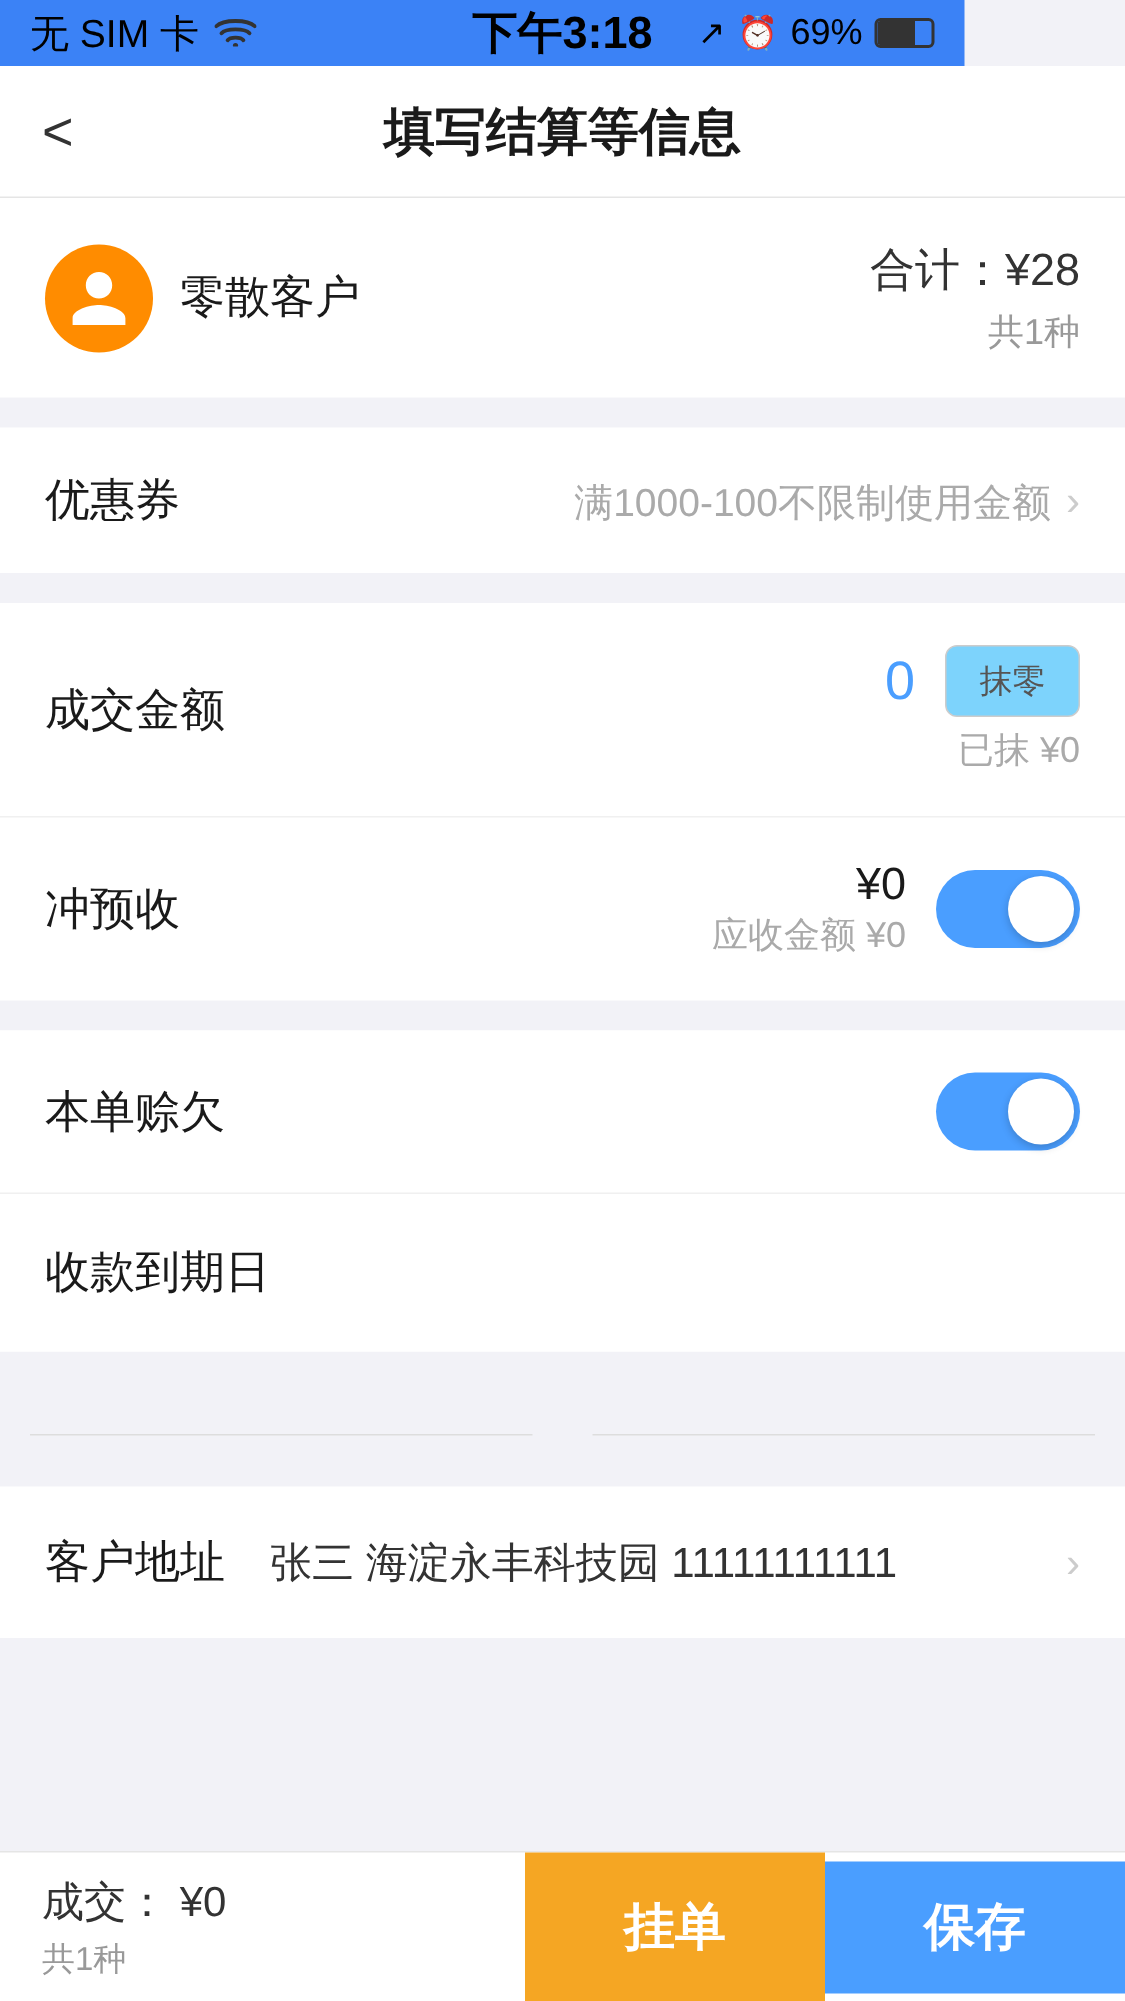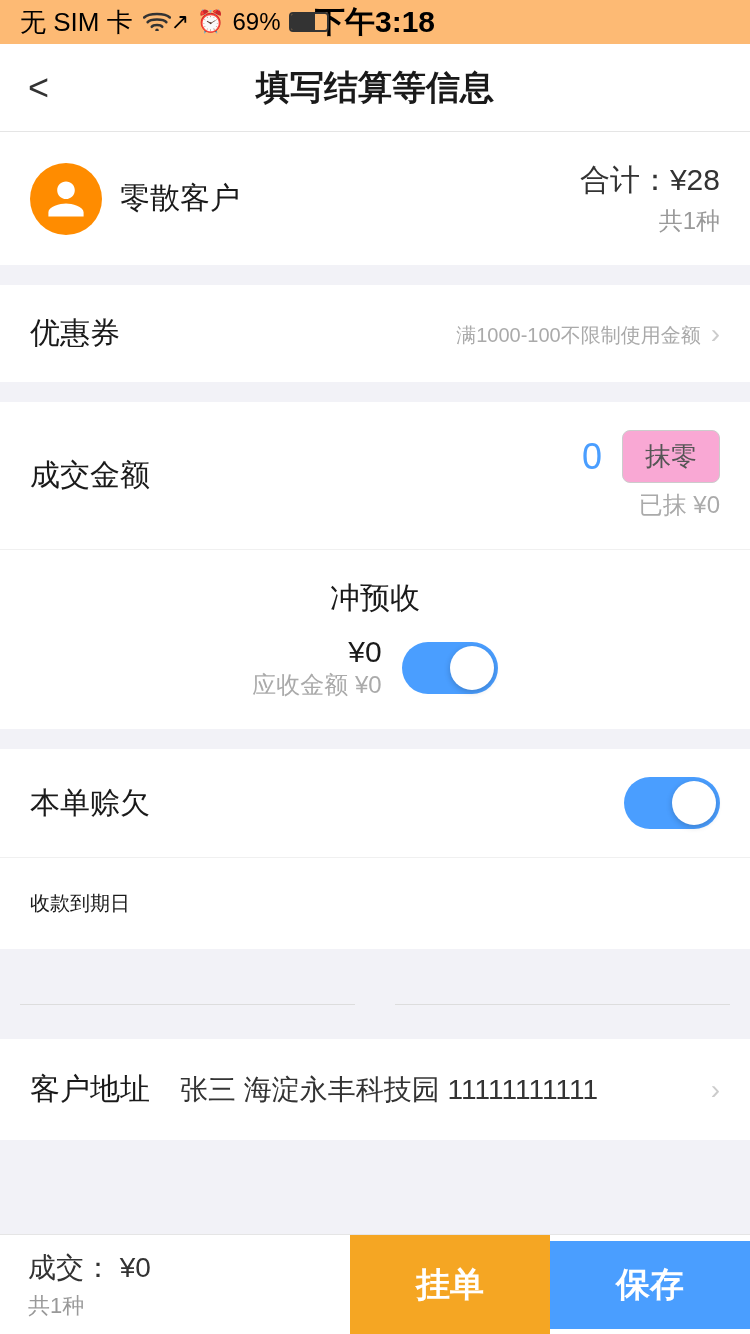--- a/index.html
+++ b/index.html
@@ -8,25 +8,26 @@
       font-family: -apple-system, "PingFang SC", "Helvetica Neue", Arial, sans-serif;
       background: #f2f2f7;
       width: 750px;
       min-height: 1334px;
       position: relative;
       overflow-x: hidden;
     }
 
     
     .status-bar {
-      width: 750px;
+      width: 643px;
       height: 44px;
-      background: #fdba74;
-      display: flex;
-      align-items: center;
+      background: #3b82f6;
+      display: flex;
+      align-items: center;
+      justify-content: space-between;
       padding: 0 20px;
       font-size: 28px;
     }
     .status-left {
       display: flex;
       align-items: center;
       gap: 10px;
       font-size: 26px;
       font-weight: 500;
     }
@@ -174,21 +175,21 @@
     }
     .coupon-value-block {
       text-align: right;
     }
     .coupon-amount {
       font-size: 32px;
       color: #ff4444;
       font-weight: 500;
     }
     .coupon-desc {
-      font-size: 20px;
+      font-size: 26px;
       color: #aaa;
       margin-top: 4px;
     }
     .chevron-right {
       font-size: 28px;
       color: #ccc;
     }
 
     
     .section-card {
@@ -199,43 +200,42 @@
       display: flex;
       align-items: center;
       justify-content: space-between;
       padding: 28px 30px;
       border-bottom: 1px solid #f0f0f0;
       min-height: 88px;
       gap: 16px;
     }
     .form-row:last-child {
       border-bottom: none;
-      flex-direction: column;
     }
     .form-label {
       font-size: 30px;
       color: #1a1a1a;
     }
     .form-right {
       display: flex;
       align-items: center;
       gap: 20px;
     }
     .amount-input {
       font-size: 36px;
       font-weight: 500;
       color: #4a9eff;
     }
     .round-zero-btn {
       border: 1px solid #ccc;
       border-radius: 8px;
       padding: 8px 22px;
-      font-size: 26px;
+      font-size: 22px;
       color: #555;
-      background: #f9a8d4;
+      background: #7dd3fc;
       cursor: pointer;
     }
     .sub-text {
       font-size: 24px;
       color: #aaa;
       text-align: right;
     }
 
     .form-col-right {
       text-align: right;
@@ -280,21 +280,21 @@
     
     .date-row {
       background: #fff;
       display: flex;
       align-items: center;
       padding: 32px 30px;
       border-top: 1px solid #f0f0f0;
       gap: 40px;
     }
     .date-label {
-      font-size: 20px;
+      font-size: 30px;
       color: #1a1a1a;
     }
     .date-value {
       font-size: 30px;
       color: #1a1a1a;
     }
 
     
     .logistics-header {
       background: #f2f2f7;

